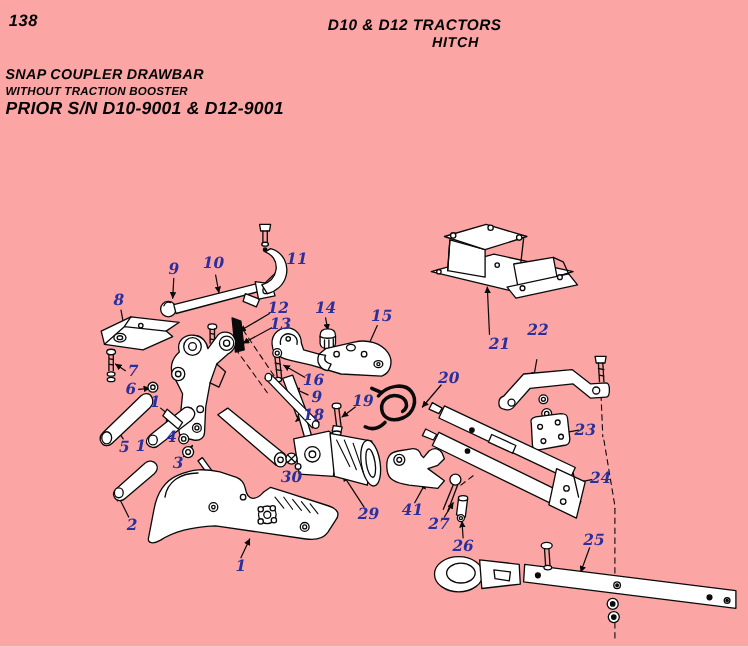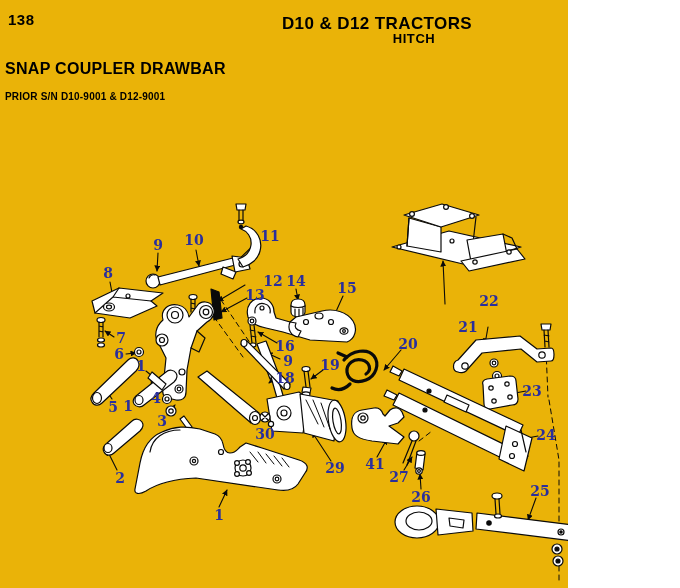--- a/index.html
+++ b/index.html
@@ -1,38 +1,39 @@
 <!DOCTYPE html>
 <html><head>
 <meta charset="utf-8">
 <style>
   html,body{margin:0;padding:0;background:#fff;}
-  .page{position:relative;width:568px;height:588px;background:#eab308;overflow:hidden;
-        font-family:"Liberation Sans",sans-serif;color:#000;}
+  .page{position:relative;width:680px;height:588px;background:#fca5a5;overflow:hidden;
+        font-family:"Liberation Sans",sans-serif;color:#000;font-style:italic;}
   .hdr{position:absolute;white-space:nowrap;}
   .page-num{left:8px;top:11px;font-size:15px;font-weight:bold;letter-spacing:.5px;}
-  .doc-title{left:377px;top:14px;transform:translateX(-50%);font-size:17px;font-weight:bold;letter-spacing:.4px;}
+  .doc-title{left:377px;top:14px;transform:translateX(-50%);font-size:14px;font-weight:bold;letter-spacing:.4px;}
   .doc-sub{left:377px;top:31px;transform:translateX(-50%);font-size:13px;font-weight:bold;letter-spacing:.6px;margin-left:37px;}
-  .h1{left:5px;top:60px;font-size:16px;font-weight:bold;letter-spacing:.3px;}
+  .h1{left:5px;top:60px;font-size:13px;font-weight:bold;letter-spacing:.3px;}
   .h2{left:5px;top:77px;font-size:10.5px;font-weight:bold;letter-spacing:.2px;}
-  .h3{left:5px;top:91px;font-size:10px;font-weight:bold;letter-spacing:.2px;}
+  .h3{left:5px;top:91px;font-size:16px;font-weight:bold;letter-spacing:.2px;}
   svg.art{position:absolute;left:0;top:0;}
   .callout{position:absolute;transform:translate(-50%,-50%);
            font-family:"DejaVu Serif",serif;font-weight:bold;font-size:14px;
            line-height:1;white-space:nowrap;}
 </style>
 </head>
 <body>
 
 <div class="page">
 
   <span class="hdr page-num">138</span>
   <span class="hdr doc-title">D10 &amp; D12 TRACTORS</span>
   <span class="hdr doc-sub">HITCH</span>
   <span class="hdr h1">SNAP COUPLER DRAWBAR</span>
+  <span class="hdr h2">WITHOUT TRACTION BOOSTER</span>
   <span class="hdr h3">PRIOR S/N D10-9001 &amp; D12-9001</span>
 
   <svg class="art" width="680" height="588" viewBox="0 0 680 588" fill="none" stroke="#0a0a0a" stroke-width="1.2" stroke-linecap="round" stroke-linejoin="round">
     <defs>
       <marker id="ah" markerWidth="7" markerHeight="6" refX="5.5" refY="3" orient="auto" markerUnits="userSpaceOnUse">
         <path d="M0,0 L6,3 L0,6 Z" fill="#0a0a0a" stroke="none"></path>
       </marker>
     </defs>
 
     <g stroke-width="1.1">
@@ -336,33 +337,33 @@
       <circle cx="558" cy="561" r="5"></circle>
         <circle cx="558" cy="561" r="2" fill="#0a0a0a"></circle>
     </g>
   </svg>
 
   <div>
       <div class="callout" style="left: 158px; top: 245px; color: rgb(42, 47, 156);">9</div>
       <div class="callout" style="left: 194px; top: 240px; color: rgb(42, 47, 156);">10</div>
       <div class="callout" style="left: 270px; top: 236px; color: rgb(42, 47, 156);">11</div>
       <div class="callout" style="left: 108px; top: 273px; color: rgb(42, 47, 156);">8</div>
-      <div class="callout" style="left: 253px; top: 281px; color: rgb(42, 47, 156); margin-left: 20px;">12</div>
+      <div class="callout" style="left: 253px; top: 281px; color: rgb(42, 47, 156);">12</div>
       <div class="callout" style="left: 255px; top: 295px; color: rgb(42, 47, 156);">13</div>
       <div class="callout" style="left: 296px; top: 281px; color: rgb(42, 47, 156);">14</div>
       <div class="callout" style="left: 347px; top: 288px; color: rgb(42, 47, 156);">15</div>
       <div class="callout" style="left: 121px; top: 338px; color: rgb(42, 47, 156);">7</div>
       <div class="callout" style="left: 119px; top: 354px; color: rgb(42, 47, 156);">6</div>
       <div class="callout" style="left: 141px; top: 366px; color: rgb(42, 47, 156);">1</div>
       <div class="callout" style="left: 285px; top: 346px; color: rgb(42, 47, 156);">16</div>
       <div class="callout" style="left: 288px; top: 361px; color: rgb(42, 47, 156);">9</div>
       <div class="callout" style="left: 285px; top: 378px; color: rgb(42, 47, 156);">18</div>
       <div class="callout" style="left: 330px; top: 365px; color: rgb(42, 47, 156);">19</div>
       <div class="callout" style="left: 408px; top: 344px; color: rgb(42, 47, 156);">20</div>
-      <div class="callout" style="left: 468px; top: 313px; color: rgb(42, 47, 156); margin-top: 14px;">21</div>
+      <div class="callout" style="left: 454px; top: 313px; color: rgb(42, 47, 156);">21</div>
       <div class="callout" style="left: 489px; top: 301px; color: rgb(42, 47, 156);">22</div>
       <div class="callout" style="left: 113px; top: 407px; color: rgb(42, 47, 156);">5</div>
       <div class="callout" style="left: 156px; top: 398px; color: rgb(42, 47, 156);">4</div>
       <div class="callout" style="left: 128px; top: 406px; color: rgb(42, 47, 156);">1</div>
       <div class="callout" style="left: 162px; top: 421px; color: rgb(42, 47, 156);">3</div>
       <div class="callout" style="left: 265px; top: 434px; color: rgb(42, 47, 156);">30</div>
       <div class="callout" style="left: 532px; top: 391px; color: rgb(42, 47, 156);">23</div>
       <div class="callout" style="left: 546px; top: 435px; color: rgb(42, 47, 156);">24</div>
       <div class="callout" style="left: 120px; top: 478px; color: rgb(42, 47, 156);">2</div>
       <div class="callout" style="left: 335px; top: 468px; color: rgb(42, 47, 156);">29</div>

